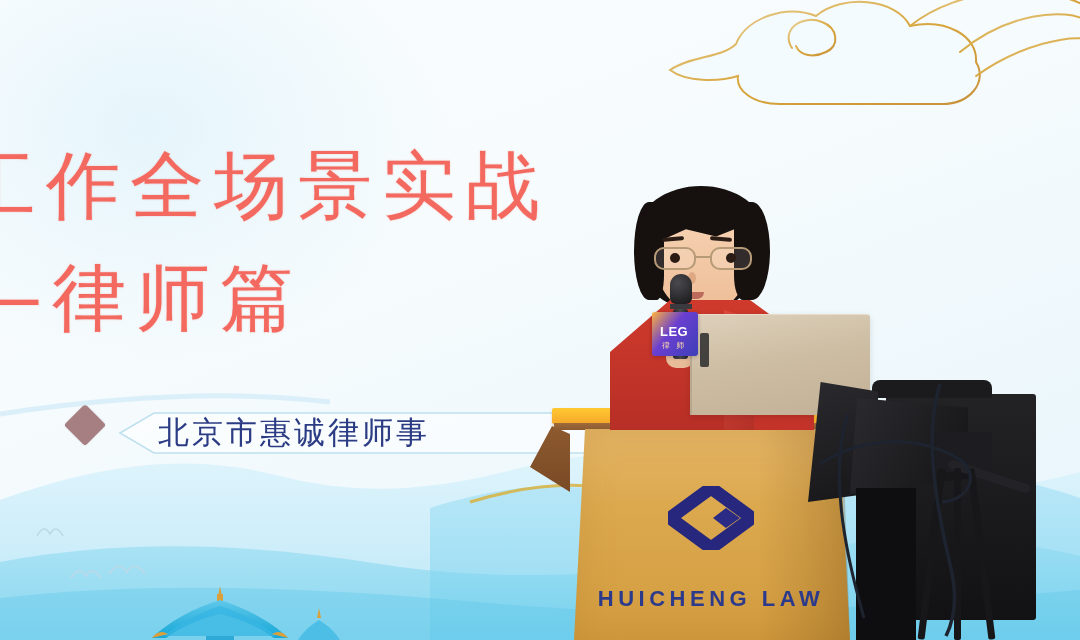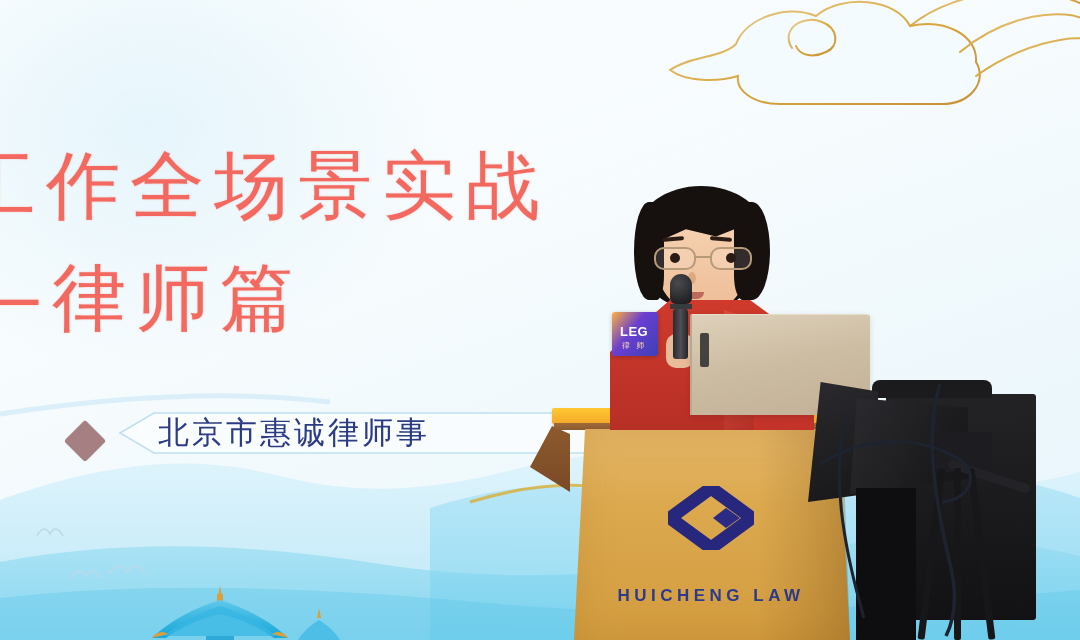--- a/index.html
+++ b/index.html
@@ -24,21 +24,21 @@
   .title-line{
     color:#f4695f;
     font-size:74px;line-height:1.0;font-weight:400;
     letter-spacing:10px;white-space:nowrap;
     font-family:"DejaVu Sans","Liberation Sans",sans-serif;
     text-shadow:0 0 2px rgba(244,105,95,.35);
   }
   .title-line.two{margin-top:38px;margin-left:6px;}
 
   
-  .subtitle-row{position:absolute;left:70px;top:410px;display:flex;align-items:flex-end;height:46px;}
+  .subtitle-row{position:absolute;left:70px;top:410px;display:flex;align-items:flex-start;height:46px;}
   .sub-diamond{width:30px;height:30px;background:#9c6f72;transform:rotate(45deg);
      border-radius:3px;opacity:.88;box-shadow:0 0 4px rgba(0,0,0,.08);}
   .ribbon{position:relative;margin-left:52px;height:46px;display:flex;align-items:center;}
   .ribbon svg{position:absolute;left:-34px;top:0;}
   .sub-text{position:relative;color:#2b3c84;font-size:31px;letter-spacing:3px;white-space:nowrap;
     font-family:"DejaVu Sans","Liberation Sans",sans-serif;padding-left:6px;}
 
   
   .mountains{position:absolute;left:0;bottom:0;width:1080px;height:260px;}
 
@@ -65,21 +65,21 @@
     clip-path:polygon(0 0,92% 0,100% 100%,0 100%);}
   .podium-sidewall{position:absolute;left:-22px;top:18px;width:40px;height:66px;
     background:linear-gradient(180deg,#8d5a2e,#7a4a26);
     clip-path:polygon(55% 0,100% 12%,100% 100%,0 62%);}
   .logo-diamond{position:absolute;left:50%;top:78px;transform:translateX(-50%);}
   .podium-cn{position:absolute;left:0;right:0;top:138px;text-align:center;
     color:#27277e;font-size:30px;letter-spacing:5px;font-weight:bold;
     font-family:"DejaVu Sans","Liberation Sans",sans-serif;
     text-shadow:0 1px 1px rgba(255,255,255,.3);}
   .podium-en{position:absolute;left:0;right:0;top:178px;text-align:center;
-    color:#2c3a8c;font-size:17px;letter-spacing:4.5px;font-weight:bold;}
+    color:#2c3a8c;font-size:22px;letter-spacing:4.5px;font-weight:bold;}
 
   
   .speaker{position:absolute;left:604px;top:188px;width:230px;height:230px;}
   .hair-back{position:absolute;left:36px;top:2px;width:120px;height:118px;border-radius:52% 52% 44% 44%;
     background:#14100e;}
   .neck{position:absolute;left:76px;top:86px;width:38px;height:44px;background:#e2ae8c;border-radius:8px;}
   .face{position:absolute;left:52px;top:22px;width:92px;height:104px;border-radius:46% 46% 50% 50%;
     background:linear-gradient(180deg,#f6d3b4,#eebd96);}
   .ear{position:absolute;top:62px;width:13px;height:22px;background:#eebd96;border-radius:50%;}
   .ear.l{left:46px;} .ear.r{left:135px;}
@@ -110,21 +110,21 @@
 
   
   .laptop{position:absolute;left:690px;top:314px;width:178px;height:100px;
     background:linear-gradient(170deg,#ded0bb,#cdbda3 45%,#c2b197);
     border-left:2px solid #b8a88f;border-top:1px solid #e8ddcb;border-radius:2px 3px 0 0;
     box-shadow:0 2px 6px rgba(0,0,0,.12);}
   .laptop-hinge{position:absolute;left:8px;top:18px;width:9px;height:34px;
     background:#2c2c2c;border-radius:2px;opacity:.85;}
 
   
-  .badge{position:absolute;left:612px;top:312px;width:46px;height:44px;
+  .badge{position:absolute;left:652px;top:312px;width:46px;height:44px;
     background:linear-gradient(128deg,#ffb13d 0%,#6a3fd0 42%,#3d3fb8 100%);
     border-radius:3px;box-shadow:0 1px 4px rgba(0,0,0,.22);overflow:hidden;}
   .badge-t{position:absolute;left:8px;top:12px;color:#fff;font-size:13px;font-weight:bold;letter-spacing:.5px;}
   .badge-s{position:absolute;left:10px;top:28px;color:#ffd9a8;font-size:8px;letter-spacing:2px;}
 
   
   .gear{position:absolute;left:856px;top:368px;width:224px;height:272px;}
   .monitor{position:absolute;left:30px;top:26px;width:150px;height:226px;
     background:linear-gradient(180deg,#232326,#121214);border-radius:3px;}
   .monitor-top{position:absolute;left:16px;top:12px;width:120px;height:18px;

